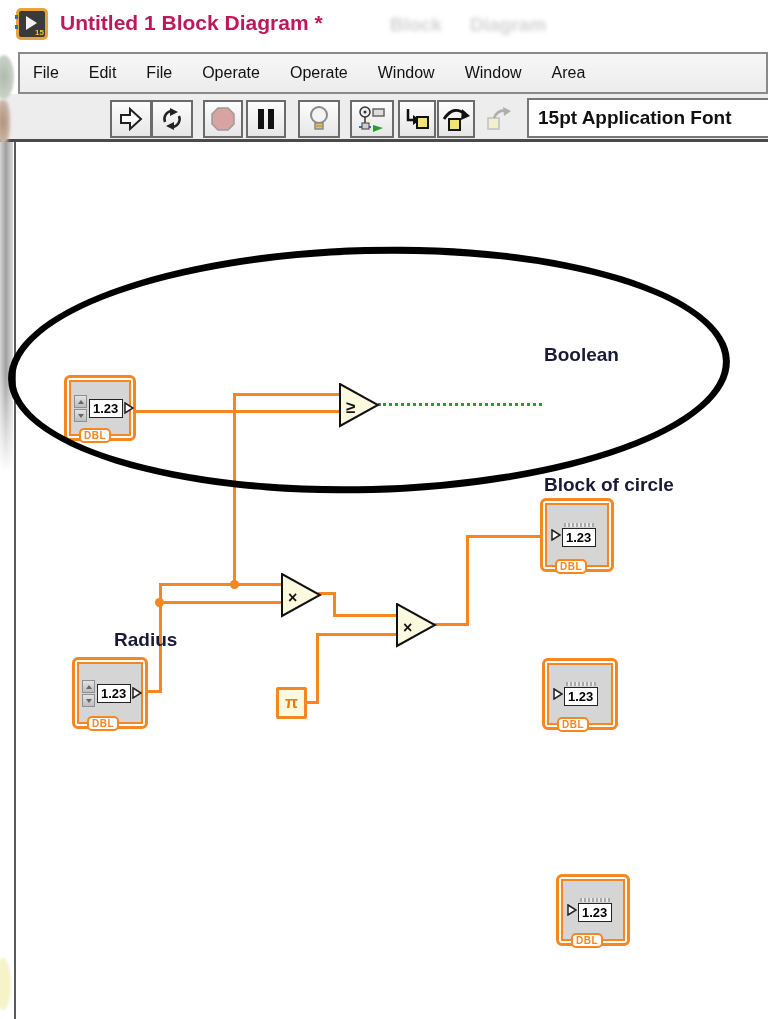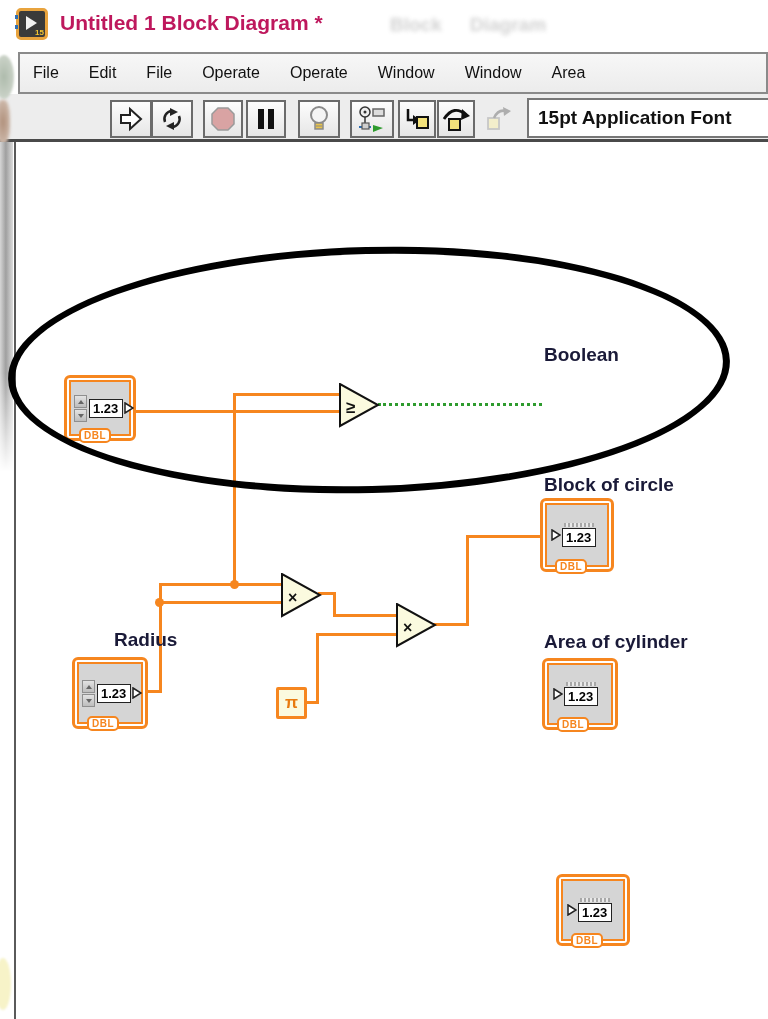--- a/index.html
+++ b/index.html
@@ -205,21 +205,20 @@
 
   <div class="edge-blob1"></div>
   <div class="edge-blob2"></div>
   <div class="edge-strip"></div>
   <div class="edge-blob3"></div>
   <div class="diag-border"></div>
 
   <div class="lbl" style="left:544px;top:344px;">Boolean</div>
   <div class="lbl" style="left:544px;top:474px;">Block of circle</div>
   <div class="lbl" style="left:74px;top:629px;margin-left:40px;">Radius</div>
-  <div class="lbl" style="left:544px;top:631px;">Area of cylinder</div>
 
   <div class="wire h" style="left:134px;top:410px;width:208px;"></div>
   <div class="wire v" style="left:233px;top:393px;height:193px;"></div>
   <div class="wire h" style="left:233px;top:393px;width:107px;"></div>
   <div class="wire h" style="left:159px;top:583px;width:124px;"></div>
   <div class="wire v" style="left:159px;top:583px;height:110px;"></div>
   <div class="wire h" style="left:159px;top:601px;width:124px;"></div>
   <div class="wire h" style="left:146px;top:690px;width:16px;"></div>
   <div class="wire h" style="left:318px;top:592px;width:18px;"></div>
   <div class="wire v" style="left:333px;top:592px;height:25px;"></div>

